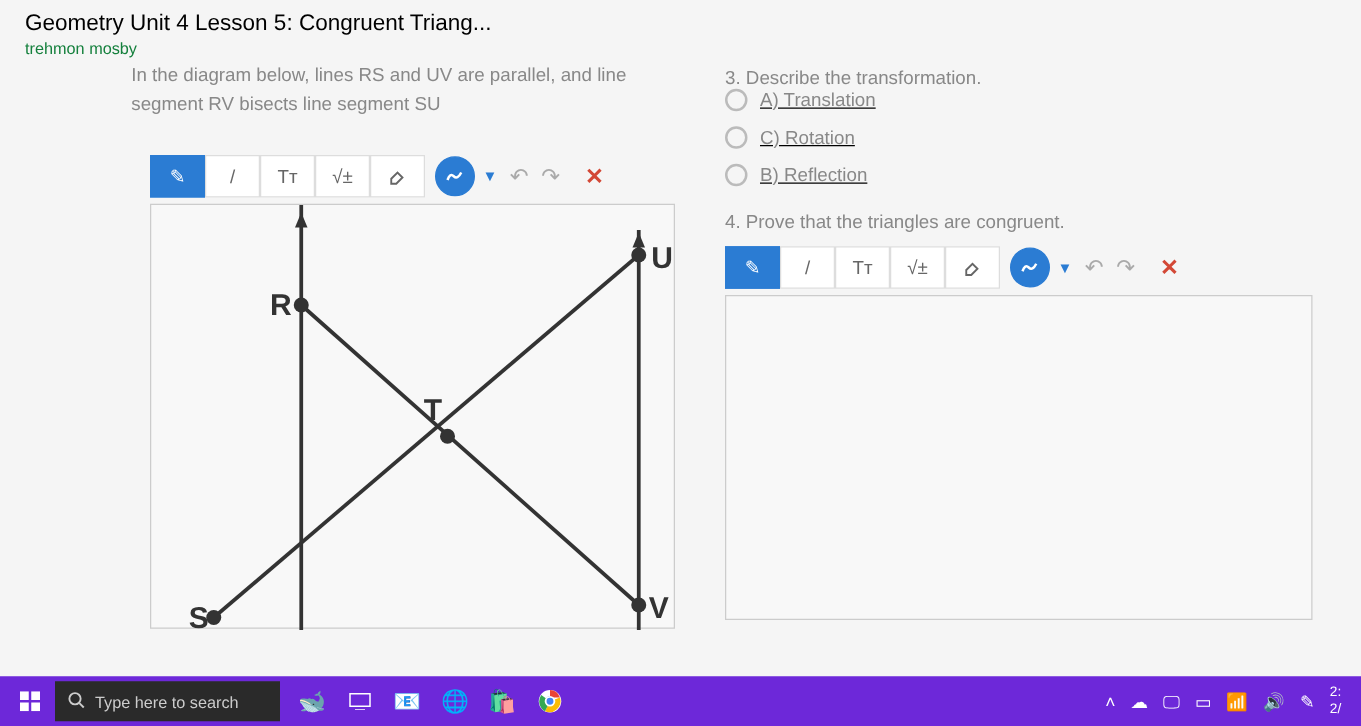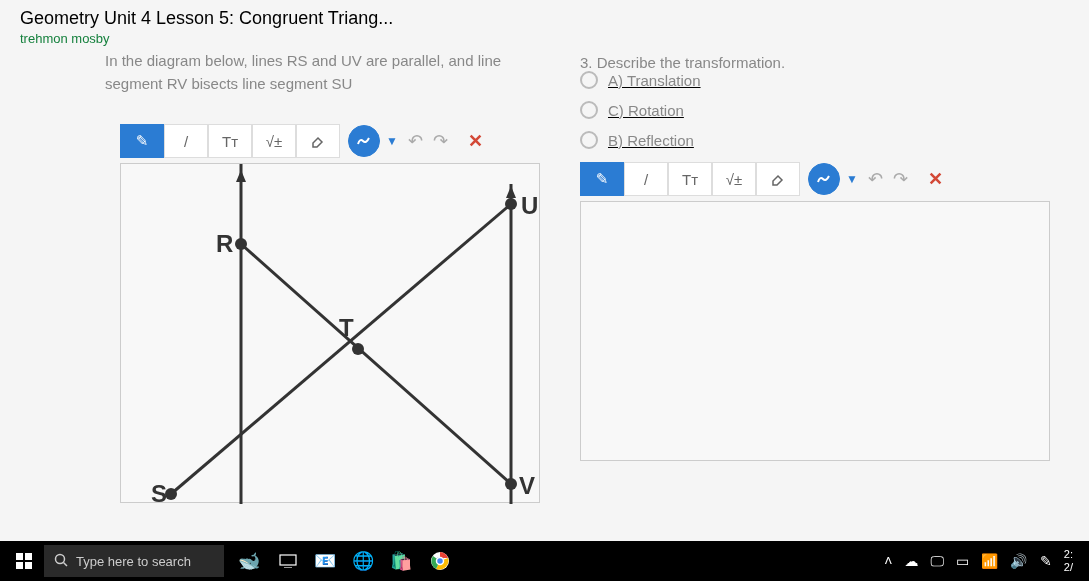--- a/index.html
+++ b/index.html
@@ -145,21 +145,21 @@
       width: 470px;
       background: #f8f8f8;
       margin-top: 4px;
     }
     .taskbar {
       position: absolute;
       bottom: 0;
       left: 0;
       right: 0;
       height: 40px;
-      background: #000000;
+      background: #6d28d9;
       display: flex;
       align-items: center;
       padding: 0 8px;
       color: #fff;
     }
     .start-btn {
       width: 32px;
       height: 32px;
       display: flex;
       align-items: center;
@@ -281,20 +281,21 @@
     </div>
     <div class="radio-option">
       <div class="radio-circle"></div>
       <div class="radio-label">C) Rotation</div>
     </div>
     <div class="radio-option">
       <div class="radio-circle"></div>
       <div class="radio-label">B) Reflection</div>
     </div>
 
+    <div class="q4-title">4. Prove that the triangles are congruent.</div>
     <div class="toolbar" style="margin-left:0;">
       <div class="toolbar-btn active">✎</div>
       <div class="toolbar-btn">/</div>
       <div class="toolbar-btn">Tᴛ</div>
       <div class="toolbar-btn">√±</div>
       <div class="toolbar-btn">
         <svg width="16" height="16" viewBox="0 0 16 16">
           <path d="M3 10 L8 5 L12 9 L7 14 L3 14 Z" fill="none" stroke="#666" stroke-width="1.5"></path>
         </svg>
       </div>

